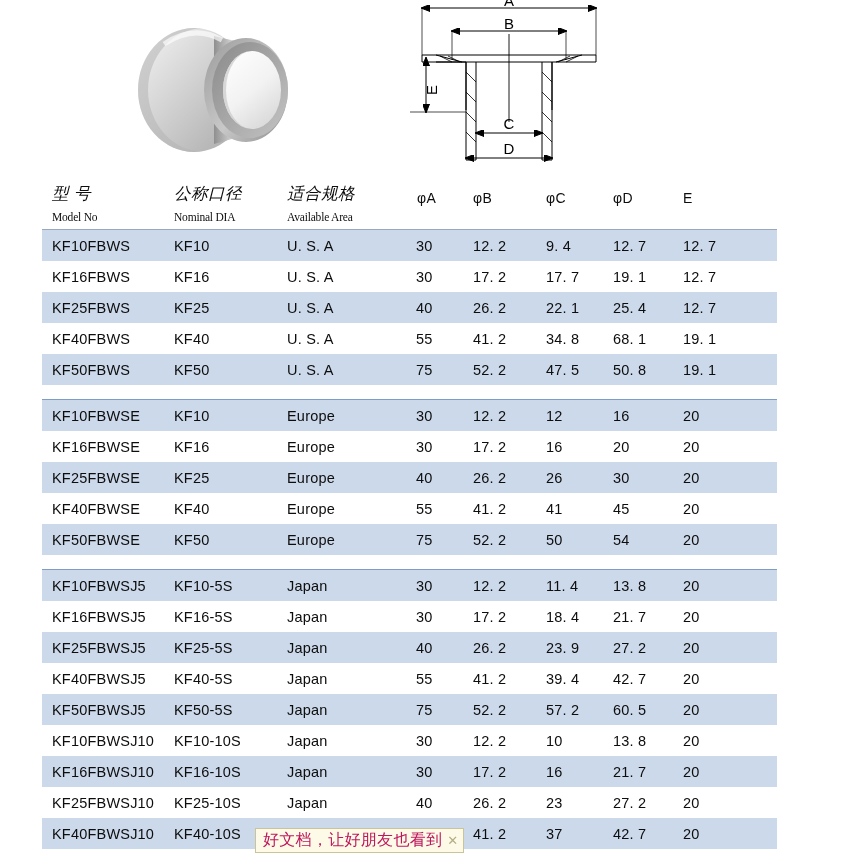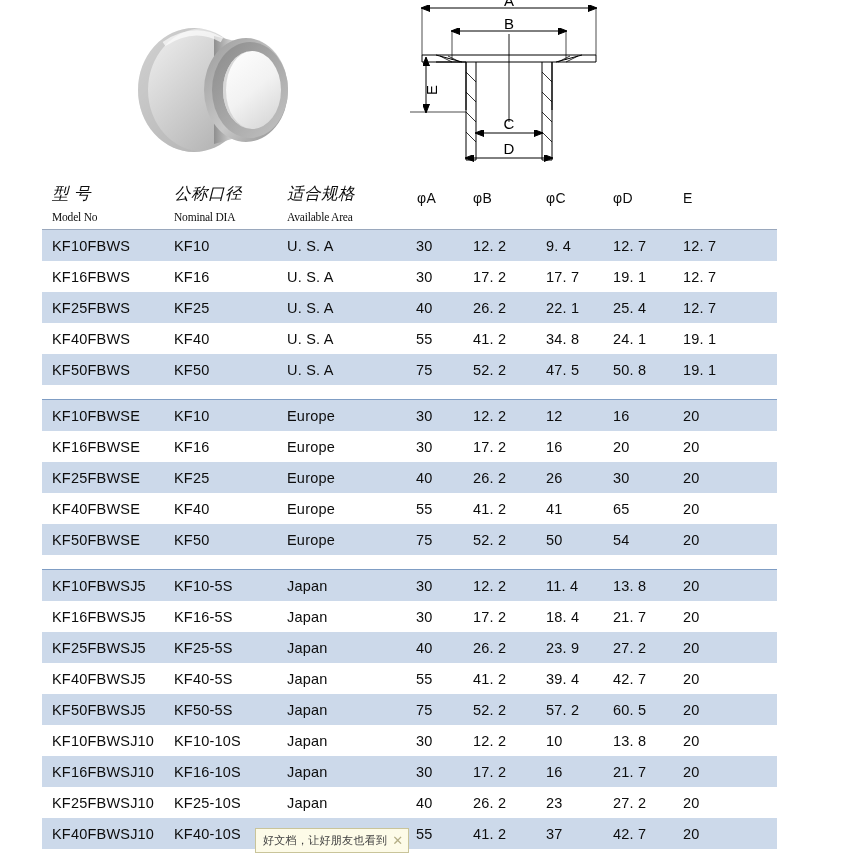--- a/index.html
+++ b/index.html
@@ -132,22 +132,22 @@
     box-sizing: border-box;
     background: #fdfbe8;
     border: 1px solid #c9c49a;
     display: flex;
     align-items: center;
     padding: 0 5px 0 7px;
     gap: 5px;
     z-index: 30;
   }
   #watermark-popup .wm-text {
-    font-size: 11px;
-    color: #404040;
+    font-size: 16px;
+    color: #be185d;
     letter-spacing: 0.3px;
     white-space: nowrap;
   }
   #watermark-popup .wm-close {
     font-size: 13px;
     color: #b3ad85;
     cursor: pointer;
     line-height: 1;
   }
 </style>
@@ -317,21 +317,21 @@
           <td class="num">25. 4</td>
           <td class="num">12. 7</td>
         </tr>
         <tr class="row">
           <td class="col-model">KF40FBWS</td>
           <td class="col-nominal">KF40</td>
           <td class="col-area">U. S. A</td>
           <td class="num">55</td>
           <td class="num">41. 2</td>
           <td class="num">34. 8</td>
-          <td class="num">24. 1</td>
+          <td class="num">68. 1</td>
           <td class="num">19. 1</td>
         </tr>
         <tr class="row band">
           <td class="col-model">KF50FBWS</td>
           <td class="col-nominal">KF50</td>
           <td class="col-area">U. S. A</td>
           <td class="num">75</td>
           <td class="num">52. 2</td>
           <td class="num">47. 5</td>
           <td class="num">50. 8</td>
@@ -373,21 +373,21 @@
           <td class="num">30</td>
           <td class="num">20</td>
         </tr>
         <tr class="row">
           <td class="col-model">KF40FBWSE</td>
           <td class="col-nominal">KF40</td>
           <td class="col-area">Europe</td>
           <td class="num">55</td>
           <td class="num">41. 2</td>
           <td class="num">41</td>
-          <td class="num">65</td>
+          <td class="num">45</td>
           <td class="num">20</td>
         </tr>
         <tr class="row band">
           <td class="col-model">KF50FBWSE</td>
           <td class="col-nominal">KF50</td>
           <td class="col-area">Europe</td>
           <td class="num">75</td>
           <td class="num">52. 2</td>
           <td class="num">50</td>
           <td class="num">54</td>

